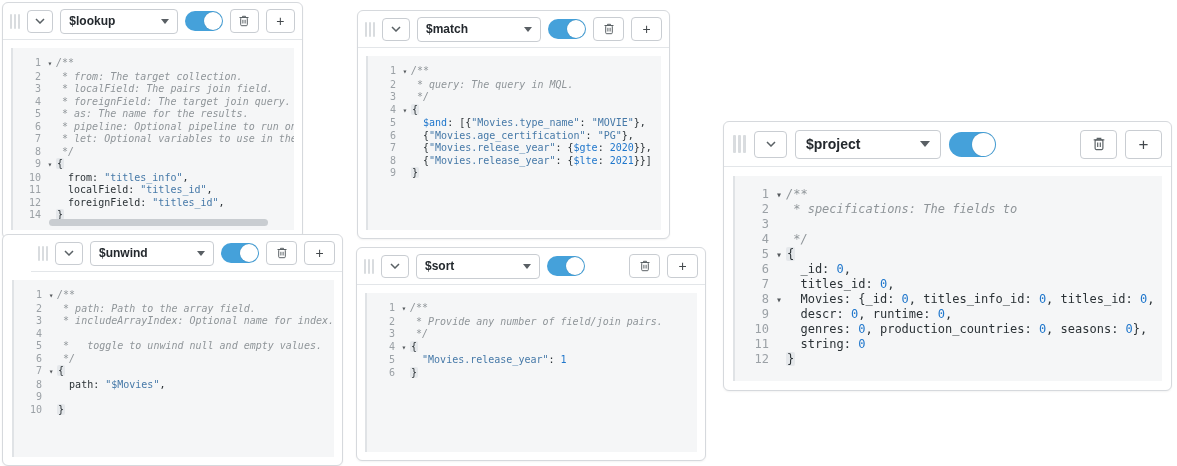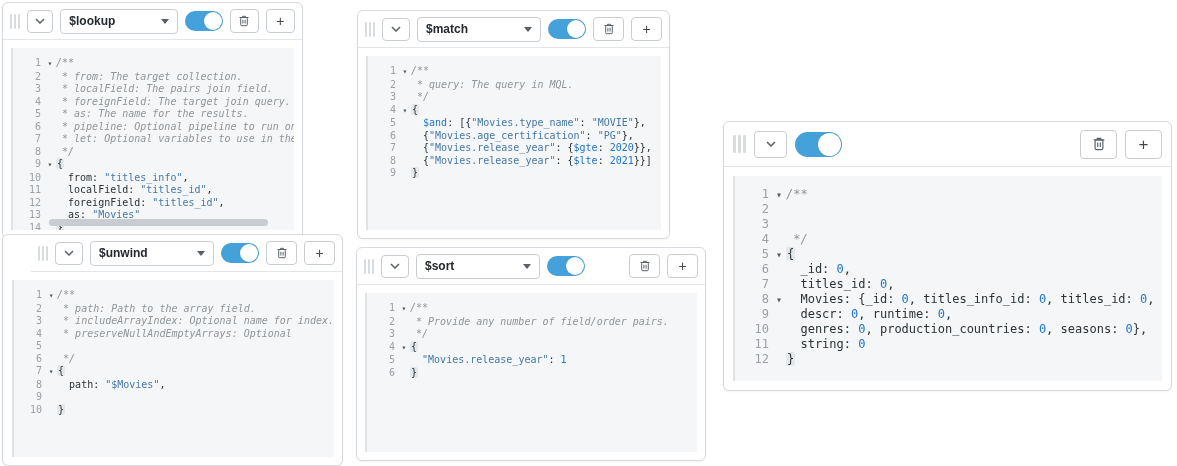--- a/index.html
+++ b/index.html
@@ -193,25 +193,20 @@
           <span class="gutter">11</span>
           <span class="fold"></span>
           <span class="code"><span class="t-d">  localField: </span><span class="t-s">"titles_id"</span><span class="t-d">,</span></span>
         </div>
         <div class="line">
           <span class="gutter">12</span>
           <span class="fold"></span>
           <span class="code"><span class="t-d">  foreignField: </span><span class="t-s">"titles_id"</span><span class="t-d">,</span></span>
         </div>
         <div class="line">
-          <span class="gutter">13</span>
-          <span class="fold"></span>
-          <span class="code"><span class="t-d">  as: </span><span class="t-s">"Movies"</span></span>
-        </div>
-        <div class="line">
           <span class="gutter">14</span>
           <span class="fold"></span>
           <span class="code"><span class="t-br">}</span></span>
         </div>
         <div class="hscroll"></div>
       </div>
     </section>
     <section class="card pos-match">
       <header class="card-header">
         <span class="drag-handle">
@@ -330,25 +325,25 @@
           <span class="code"><span class="t-c"> * path: Path to the array field.</span></span>
         </div>
         <div class="line">
           <span class="gutter">3</span>
           <span class="fold"></span>
           <span class="code"><span class="t-c"> * includeArrayIndex: Optional name for index.</span></span>
         </div>
         <div class="line">
           <span class="gutter">4</span>
           <span class="fold"></span>
-          <span class="code"><span class="t-c"> * preserveNullAndEmptyArrays: Optional</span></span>
         </div>
         <div class="line">
           <span class="gutter">5</span>
           <span class="fold"></span>
+          <span class="code"><span class="t-c"> *   toggle to unwind null and empty values.</span></span>
         </div>
         <div class="line">
           <span class="gutter">6</span>
           <span class="fold"></span>
           <span class="code"><span class="t-c"> */</span></span>
         </div>
         <div class="line">
           <span class="gutter">7</span>
           <span class="fold">▾</span>
           <span class="code"><span class="t-br">{</span></span>
@@ -400,21 +395,21 @@
       </header>
       <div class="editor">
         <div class="line">
           <span class="gutter">1</span>
           <span class="fold">▾</span>
           <span class="code"><span class="t-c">/**</span></span>
         </div>
         <div class="line">
           <span class="gutter">2</span>
           <span class="fold"></span>
-          <span class="code"><span class="t-c"> * Provide any number of field/order pairs.</span></span>
+          <span class="code"><span class="t-c"> * Provide any number of field/join pairs.</span></span>
         </div>
         <div class="line">
           <span class="gutter">3</span>
           <span class="fold"></span>
           <span class="code"><span class="t-c"> */</span></span>
         </div>
         <div class="line">
           <span class="gutter">4</span>
           <span class="fold">▾</span>
           <span class="code"><span class="t-br">{</span></span>
@@ -436,20 +431,24 @@
         <span class="drag-handle">
           <i></i>
           <i></i>
           <i></i>
         </span>
         <button class="btn collapse-btn">
           <svg width="10" height="6" viewBox="0 0 10 6" fill="none" stroke="#5a6165" stroke-width="1.5">
             <path d="M1 1l4 4 4-4"></path>
           </svg>
         </button>
+        <div class="stage-select">
+          <span class="stage-label">$project</span>
+          <span class="select-caret"></span>
+        </div>
         <div class="toggle" style="background: rgb(69, 161, 218);">
           <span class="knob"></span>
         </div>
         <button class="btn trash-btn">
           <svg width="14" height="14" viewBox="0 0 14 14" fill="none" stroke="#5a6165" stroke-width="1">
             <path d="M2.5 3.5h9"></path>
             <path d="M5.5 3.5V2.3h3v1.2"></path>
             <rect x="3.7" y="3.5" width="6.6" height="8.2" rx="1"></rect>
             <path d="M5.9 5.8v3.7M8.1 5.8v3.7"></path>
           </svg>
@@ -458,20 +457,21 @@
       </header>
       <div class="editor">
         <div class="line">
           <span class="gutter">1</span>
           <span class="fold">▾</span>
           <span class="code"><span class="t-c">/**</span></span>
         </div>
         <div class="line">
           <span class="gutter">2</span>
           <span class="fold"></span>
+          <span class="code"><span class="t-c"> * specifications: The fields to</span></span>
         </div>
         <div class="line">
           <span class="gutter">3</span>
           <span class="fold"></span>
         </div>
         <div class="line">
           <span class="gutter">4</span>
           <span class="fold"></span>
           <span class="code"><span class="t-c"> */</span></span>
         </div>

